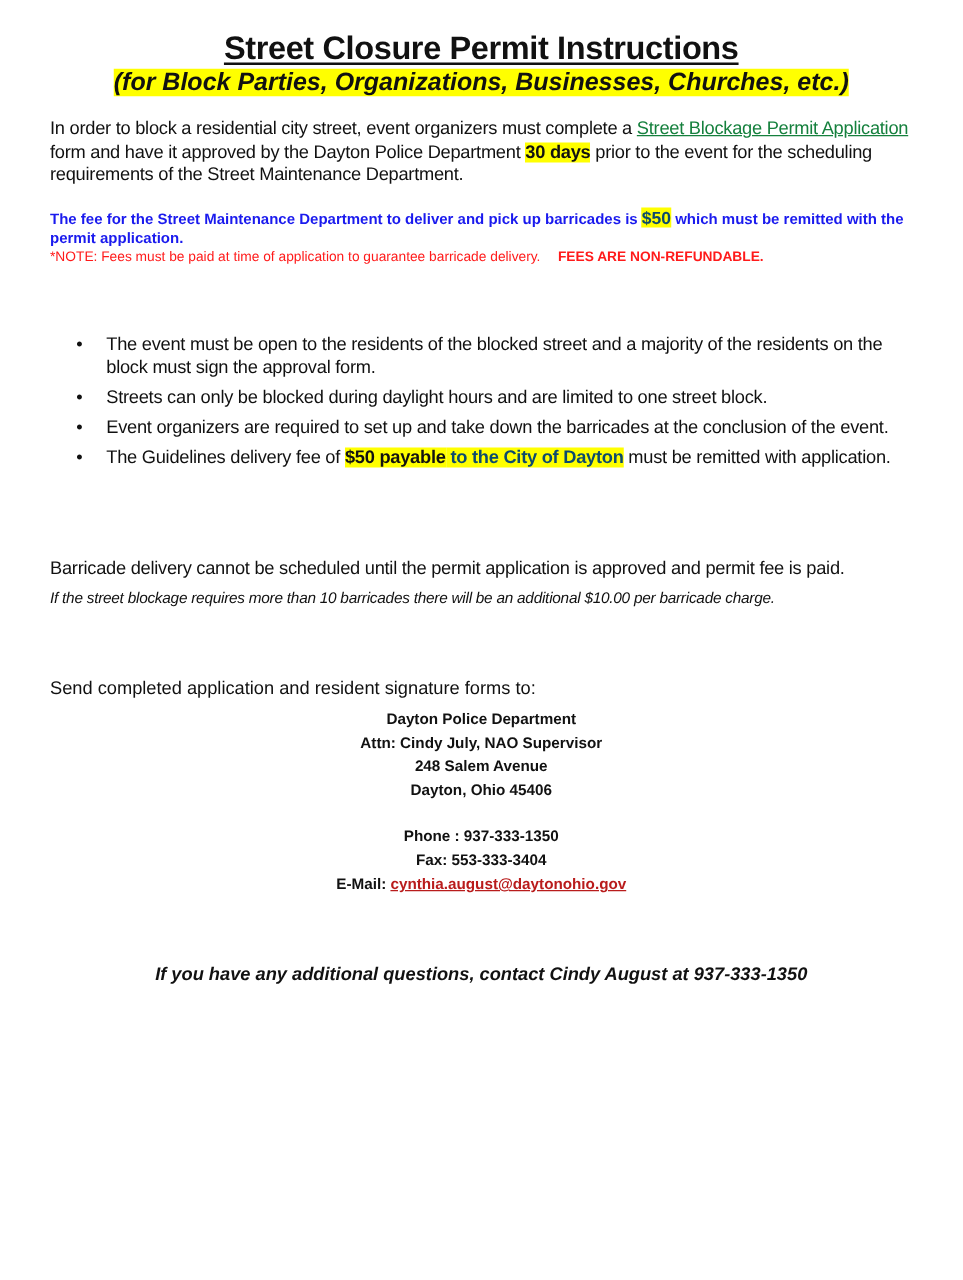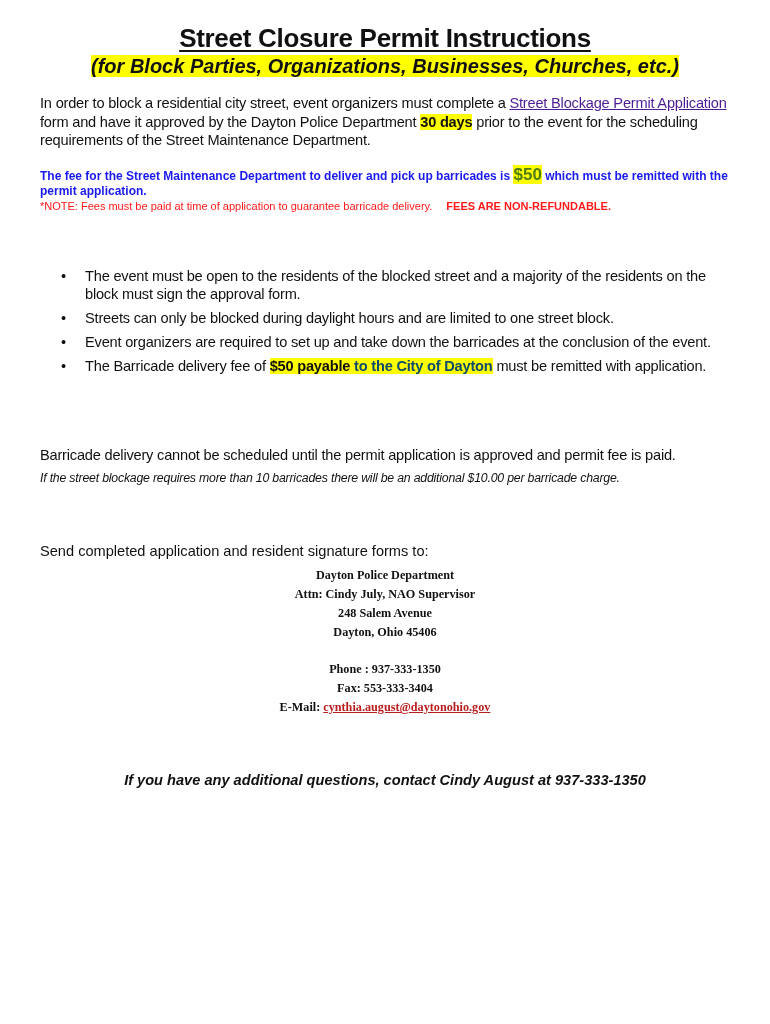--- a/index.html
+++ b/index.html
@@ -15,26 +15,26 @@
   .title span { text-decoration: underline; text-decoration-thickness: 2px; text-underline-offset: 3px; }
   .subtitle {
     position: absolute; left: 0; width: 770px; top: 53px; text-align: center;
     font-size: 20px; font-weight: bold; font-style: italic; line-height: 26px;
   }
   .hl { background: #ffff00; }
   .intro {
     position: absolute; left: 40px; top: 94px; width: 700px;
     font-size: 14.6px; line-height: 18.5px; letter-spacing: -0.2px;
   }
-  a.link { color: #4c1d95; text-decoration: underline; }
+  a.link { color: #15803d; text-decoration: underline; }
   .fee {
     position: absolute; left: 40px; top: 167px; width: 700px;
     font-size: 12px; font-weight: bold; color: #1a1aee; line-height: 15px;
   }
-  .fee .amt { font-size: 17px; color: #4d7c0f; }
+  .fee .amt { font-size: 14px; color: #0c4a6e; }
   .note {
     position: absolute; left: 40px; top: 199px; width: 720px;
     font-size: 11px; color: #ff1a1a; line-height: 14px;
   }
   .note b { margin-left: 14px; }
   .guide-label {
     position: absolute; left: 40px; top: 232px;
     font-size: 14.6px; line-height: 18px;
   }
   ul.guides {
@@ -51,21 +51,21 @@
   .extra {
     position: absolute; left: 40px; top: 470px; width: 720px;
     font-size: 12.3px; font-style: italic; line-height: 16px; letter-spacing: -0.2px;
   }
   .send {
     position: absolute; left: 40px; top: 542px;
     font-size: 14.6px; line-height: 18px;
   }
   .address {
     position: absolute; left: 0; width: 770px; top: 566px; text-align: center;
-    font-family: Liberation Serif, serif; font-weight: bold; font-size: 12.2px; line-height: 19px;
+    font-family: Liberation Sans, sans-serif; font-weight: bold; font-size: 12.2px; line-height: 19px;
   }
   .address .gap { height: 18px; }
   .address a { color: #b91c1c; text-decoration: underline; }
   .closing {
     position: absolute; left: 0; width: 770px; top: 771px; text-align: center;
     font-size: 14.6px; font-weight: bold; font-style: italic; line-height: 18px;
   }
 </style>
 </head>
 <body>
@@ -80,21 +80,21 @@
 
   <div class="fee"><span>The fee for the Street Maintenance Department to deliver and pick up barricades is </span><span class="amt hl">$50</span><span> which must be remitted with the permit application.</span></div>
 
   <div class="note"><span>*NOTE: Fees must be paid at time of application to guarantee barricade delivery.</span><b>FEES ARE NON-REFUNDABLE.</b></div>
 
 
   <ul class="guides">
     <li><span class="bullet">•</span><span>The event must be open to the residents of the blocked street and a majority of the residents on the block must sign the approval form.</span></li>
     <li><span class="bullet">•</span><span>Streets can only be blocked during daylight hours and are limited to one street block.</span></li>
     <li><span class="bullet">•</span><span>Event organizers are required to set up and take down the barricades at the conclusion of the event.</span></li>
-    <li><span class="bullet">•</span><span>The Barricade delivery fee of </span><b class="hl">$50 payable</b><span class="hl blue-bold"> to the City of Dayton</span><span> must be remitted with application.</span></li>
+    <li><span class="bullet">•</span><span>The Guidelines delivery fee of </span><b class="hl">$50 payable</b><span class="hl blue-bold"> to the City of Dayton</span><span> must be remitted with application.</span></li>
   </ul>
 
   <div class="delivery">Barricade delivery cannot be scheduled until the permit application is approved and permit fee is paid.</div>
 
   <div class="extra">If the street blockage requires more than 10 barricades there will be an additional $10.00 per barricade charge.</div>
 
   <div class="send">Send completed application and resident signature forms to:</div>
 
   <div class="address">
     <div>Dayton Police Department</div>

